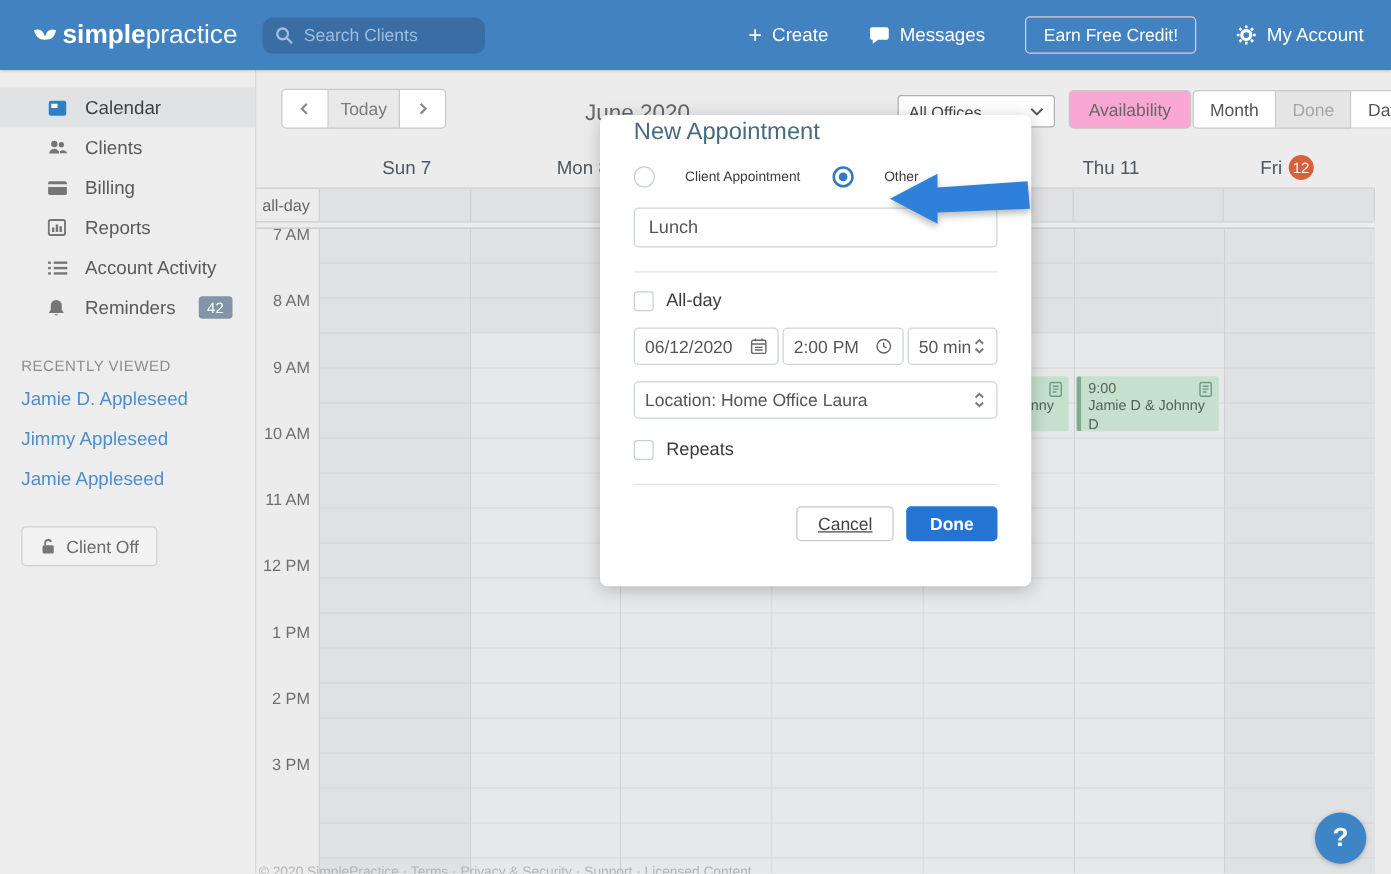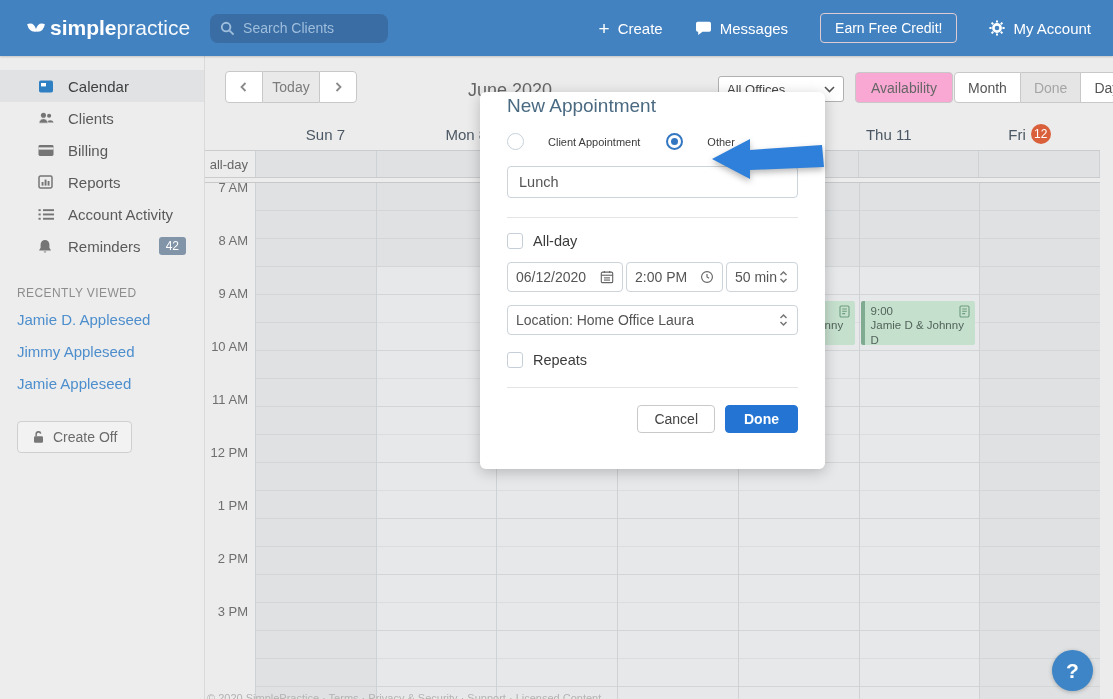--- a/index.html
+++ b/index.html
@@ -129,21 +129,21 @@
   .field-row { margin-top:13px; display:flex; gap:3px; }
   .field { height:30px; border:1px solid #ccd3d9; border-radius:4px; display:flex; align-items:center;
            justify-content:space-between; padding:0 8px; font-size:14px; color:#555; cursor:pointer;
            background:#fff; }
   .f-date { width:116px; } .f-time { width:97px; } .f-dur { width:72px; }
   .f-loc { margin-top:13px; width:100%; }
   .f-icon { color:#666; display:flex; }
   .check-row.repeats { margin-top:17px; }
   .btn-row { margin-top:17px; display:flex; justify-content:flex-end; gap:10px; }
   .cancel-btn { height:28px; padding:0 16px; background:#fff; border:1px solid #c9c9c9; border-radius:4px;
-                font-size:14px; color:#444; cursor:pointer; font-family:"Liberation Sans",sans-serif; }
+                font-size:14px; color:#444; cursor:pointer; font-family:"Liberation Sans",sans-serif;text-decoration:underline; }
   .done-btn { height:28px; padding:0 18px; background:#2374d3; border:1px solid #2374d3; border-radius:4px;
               font-size:14px; color:#fff; font-weight:bold; cursor:pointer; font-family:"Liberation Sans",sans-serif; }
 
   .pointer-arrow { position:absolute; top:137px; left:710px; z-index:45;
                    filter:drop-shadow(0 3px 3px rgba(0,0,0,.28)); }
 
   .help-fab { position:absolute; right:20px; bottom:8px; width:41px; height:41px; border-radius:50%;
               background:#3d85c6; color:#fff; font-size:21px; font-weight:bold; border:none; cursor:pointer;
               z-index:60; display:flex; align-items:center; justify-content:center; box-shadow:0 1px 4px rgba(0,0,0,.25);
               font-family:"Liberation Sans",sans-serif; }
@@ -278,21 +278,21 @@
       <a class="recent-link">Jimmy Appleseed</a>
       <a class="recent-link">Jamie Appleseed</a>
     </div>
   <button class="privacy-btn">
     <span style="display:flex;">
       <svg width="13" height="14" viewBox="0 0 13 14" fill="#777">
           <path d="M3.4 6.2 V4.2 a3.1 3.1 0 0 1 6.1-0.8 l-1.5 0.4 a1.6 1.6 0 0 0-3.1 0.4 v2 Z"></path>
           <rect x="2" y="6.2" width="9" height="6.6" rx="1.2"></rect>
         </svg>
     </span>
-    <span>Create Off</span>
+    <span>Client Off</span>
   </button>
 </aside>
 
 <main class="content">
   <div class="btn-group">
     <button class="gbtn arrow">
       <svg width="12" height="12" viewBox="0 0 12 12" fill="none" stroke="#8a8a8a" stroke-width="1.8">
           <path d="M7.5 2 L3.5 6 L7.5 10"></path>
         </svg>
     </button>

